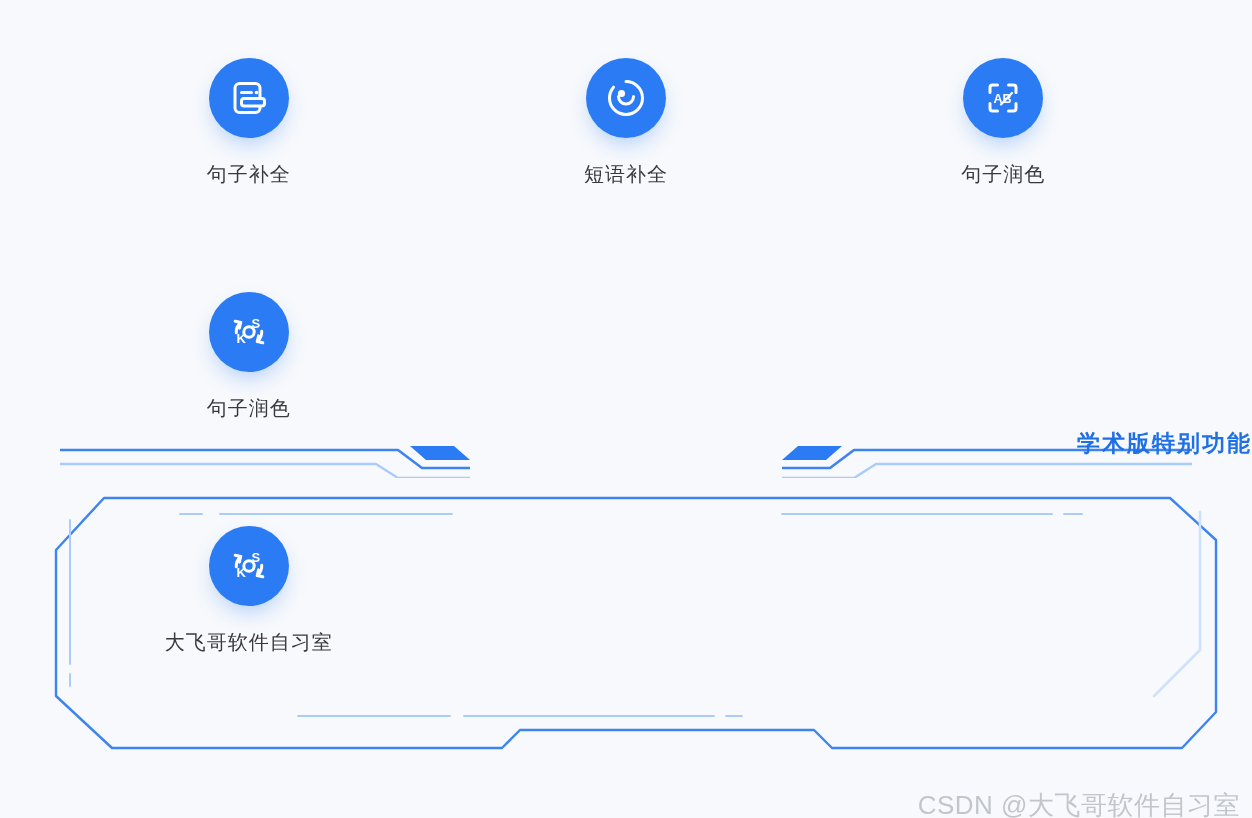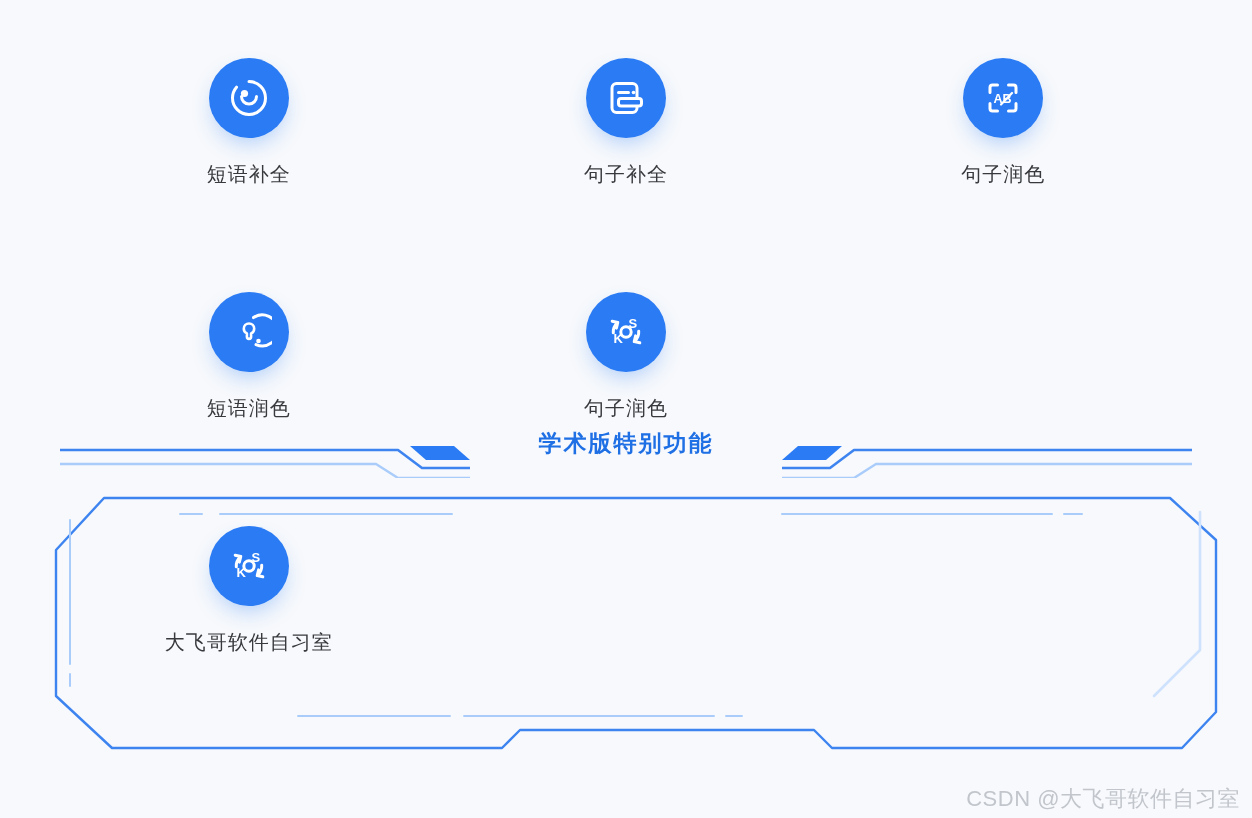--- a/index.html
+++ b/index.html
@@ -74,21 +74,21 @@
     height: 288px;
   }
   .academic-frame svg {
     display: block;
   }
   .academic-title {
     position: absolute;
     left: 0;
     top: 0;
     width: 1252px;
-    text-align: center;
+    text-align: right;
     font-size: 23px;
     font-weight: bold;
     color: #1f6fe5;
     letter-spacing: 2px;
     line-height: 1;
     z-index: 3;
   }
   .banner-deco {
     position: absolute;
     top: 6px;
@@ -104,82 +104,72 @@
     width: 1132px;
     display: grid;
     grid-template-columns: repeat(3, 1fr);
     z-index: 3;
   }
 
   
   .watermark {
     position: absolute;
     right: 12px;
-    bottom: 8px;
-    font-size: 22px;
+    bottom: 0;
+    font-size: 26px;
     color: #c2c6cc;
     letter-spacing: 0.5px;
     line-height: 1;
   }
 </style>
 </head>
 <body>
 
 <div class="page">
 
   <div class="feature-grid">
-
-    <div class="feature-cell">
-      <div class="icon-circle">
-        <svg width="46" height="46" viewBox="0 0 46 46" fill="none">
-          <path d="M23 6.5c9.1 0 16.5 7.4 16.5 16.5S32.1 39.5 23 39.5 6.5 32.1 6.5 23c0-4.1 1.5-7.9 4-10.8" stroke="#fff" stroke-width="3" stroke-linecap="round"></path>
-          <path d="M15.5 21.5c0 4.2 3.4 7.5 7.5 7.5s7.5-3.3 7.5-7.5" stroke="#fff" stroke-width="3" stroke-linecap="round"></path>
-          <circle cx="18.5" cy="18.5" r="3.6" fill="#fff"></circle>
-        </svg>
-      </div>
-      <div class="feature-label">短语补全</div>
-    </div>
 
     <div class="feature-cell">
       <div class="icon-circle">
         <svg width="44" height="44" viewBox="0 0 44 44" fill="none">
           <rect x="8" y="7.5" width="25" height="29" rx="4.5" stroke="#fff" stroke-width="3"></rect>
           <path d="M14.5 16.5h10" stroke="#fff" stroke-width="3" stroke-linecap="round"></path>
           <circle cx="29.5" cy="16.5" r="1.8" fill="#fff"></circle>
           <rect x="14.5" y="22.5" width="23" height="7.5" rx="2.6" fill="#2a7bf4" stroke="#fff" stroke-width="3"></rect>
         </svg>
       </div>
       <div class="feature-label">句子补全</div>
+    </div>
+
+    <div class="feature-cell">
+      <div class="icon-circle">
+        <svg width="46" height="46" viewBox="0 0 46 46" fill="none">
+          <path d="M23 6.5c9.1 0 16.5 7.4 16.5 16.5S32.1 39.5 23 39.5 6.5 32.1 6.5 23c0-4.1 1.5-7.9 4-10.8" stroke="#fff" stroke-width="3" stroke-linecap="round"></path>
+          <path d="M15.5 21.5c0 4.2 3.4 7.5 7.5 7.5s7.5-3.3 7.5-7.5" stroke="#fff" stroke-width="3" stroke-linecap="round"></path>
+          <circle cx="18.5" cy="18.5" r="3.6" fill="#fff"></circle>
+        </svg>
+      </div>
+      <div class="feature-label">短语补全</div>
     </div>
 
     <div class="feature-cell">
       <div class="icon-circle">
         <svg width="44" height="44" viewBox="0 0 44 44" fill="none">
           <path d="M9 16.5V11.5a2.5 2.5 0 012.5-2.5H16.5" stroke="#fff" stroke-width="3" stroke-linecap="round"></path>
           <path d="M27.5 9h5a2.5 2.5 0 012.5 2.5v5" stroke="#fff" stroke-width="3" stroke-linecap="round"></path>
           <path d="M35 27.5v5a2.5 2.5 0 01-2.5 2.5h-5" stroke="#fff" stroke-width="3" stroke-linecap="round"></path>
           <path d="M16.5 35h-5A2.5 2.5 0 019 32.5v-5" stroke="#fff" stroke-width="3" stroke-linecap="round"></path>
           <text x="12.5" y="26.5" font-family="'Liberation Sans',sans-serif" font-size="12.5" font-weight="bold" fill="#fff">A</text>
           <text x="21.5" y="26.5" font-family="'Liberation Sans',sans-serif" font-size="12.5" font-weight="bold" fill="#fff">B</text>
           <path d="M20 28.5L31 17" stroke="#fff" stroke-width="2.2" stroke-linecap="round"></path>
         </svg>
       </div>
       <div class="feature-label">句子润色</div>
     </div>
 
-    <div class="feature-cell">
-      <div class="icon-circle">
-        <svg width="46" height="46" viewBox="0 0 46 46" fill="none">
-          <path d="M27.5 8.6A15.5 15.5 0 1130 35.6" stroke="#fff" stroke-width="3" stroke-linecap="round"></path>
-          <circle cx="32.5" cy="32" r="2.3" fill="#fff"></circle>
-          <path d="M23 14.5a5.2 5.2 0 00-5.2 5.2c0 2.1 1.3 3.9 3.1 4.7v3.4a2.1 2.1 0 104.2 0v-3.4a5.2 5.2 0 003.1-4.7A5.2 5.2 0 0023 14.5z" stroke="#fff" stroke-width="2.6" stroke-linejoin="round"></path>
-        </svg>
-      </div>
-      <div class="feature-label">短语润色</div>
-    </div>
 
 
     <div class="feature-cell">
       <div class="icon-circle">
         <svg width="46" height="46" viewBox="0 0 46 46" fill="none">
           <path d="M14.5 13.5C11.5 16.3 10 19.8 10.3 23.8" stroke="#fff" stroke-width="3" stroke-linecap="round"></path>
           <path d="M9.2 12.2l5.6 1.3-1.4 5.6" stroke="#fff" stroke-width="3" stroke-linecap="round" stroke-linejoin="round"></path>
           <path d="M31.5 32.5c3-2.8 4.5-6.3 4.2-10.3" stroke="#fff" stroke-width="3" stroke-linecap="round"></path>
           <path d="M36.8 33.8l-5.6-1.3 1.4-5.6" stroke="#fff" stroke-width="3" stroke-linecap="round" stroke-linejoin="round"></path>
           <circle cx="23" cy="23" r="5.2" stroke="#fff" stroke-width="3"></circle>

